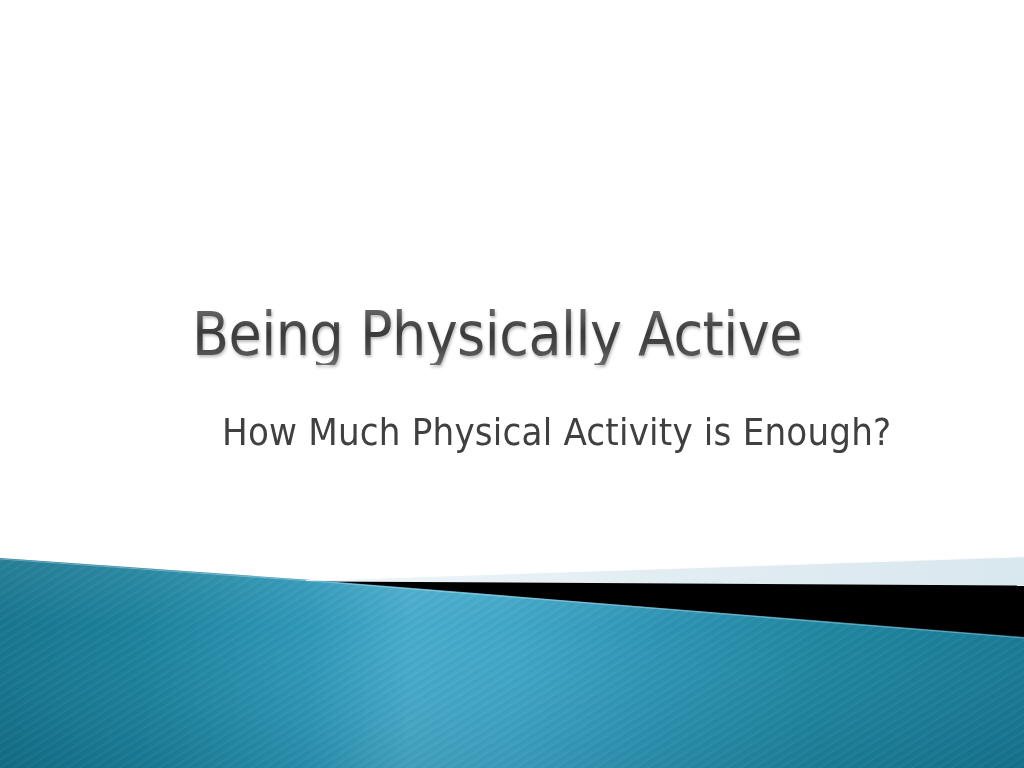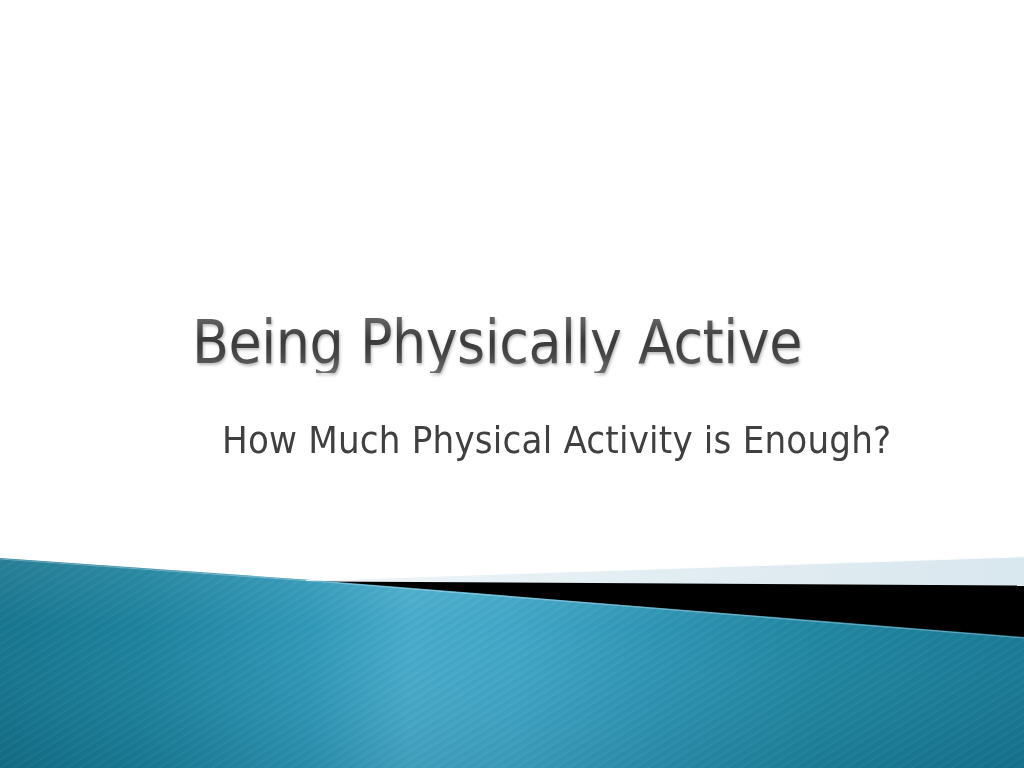--- a/index.html
+++ b/index.html
@@ -32,21 +32,21 @@
   .slide-decoration svg {
     display: block;
     width: 1024px;
     height: 768px;
   }
 
   
   .text-block {
     position: absolute;
     left: 0;
-    top: 16px;
+    top: 8px;
     width: 1024px;
     height: 621px;
   }
 
   .title-wrap {
     position: absolute;
     left: 96px;
     top: 296px;
     width: 944px;
     text-align: left;

